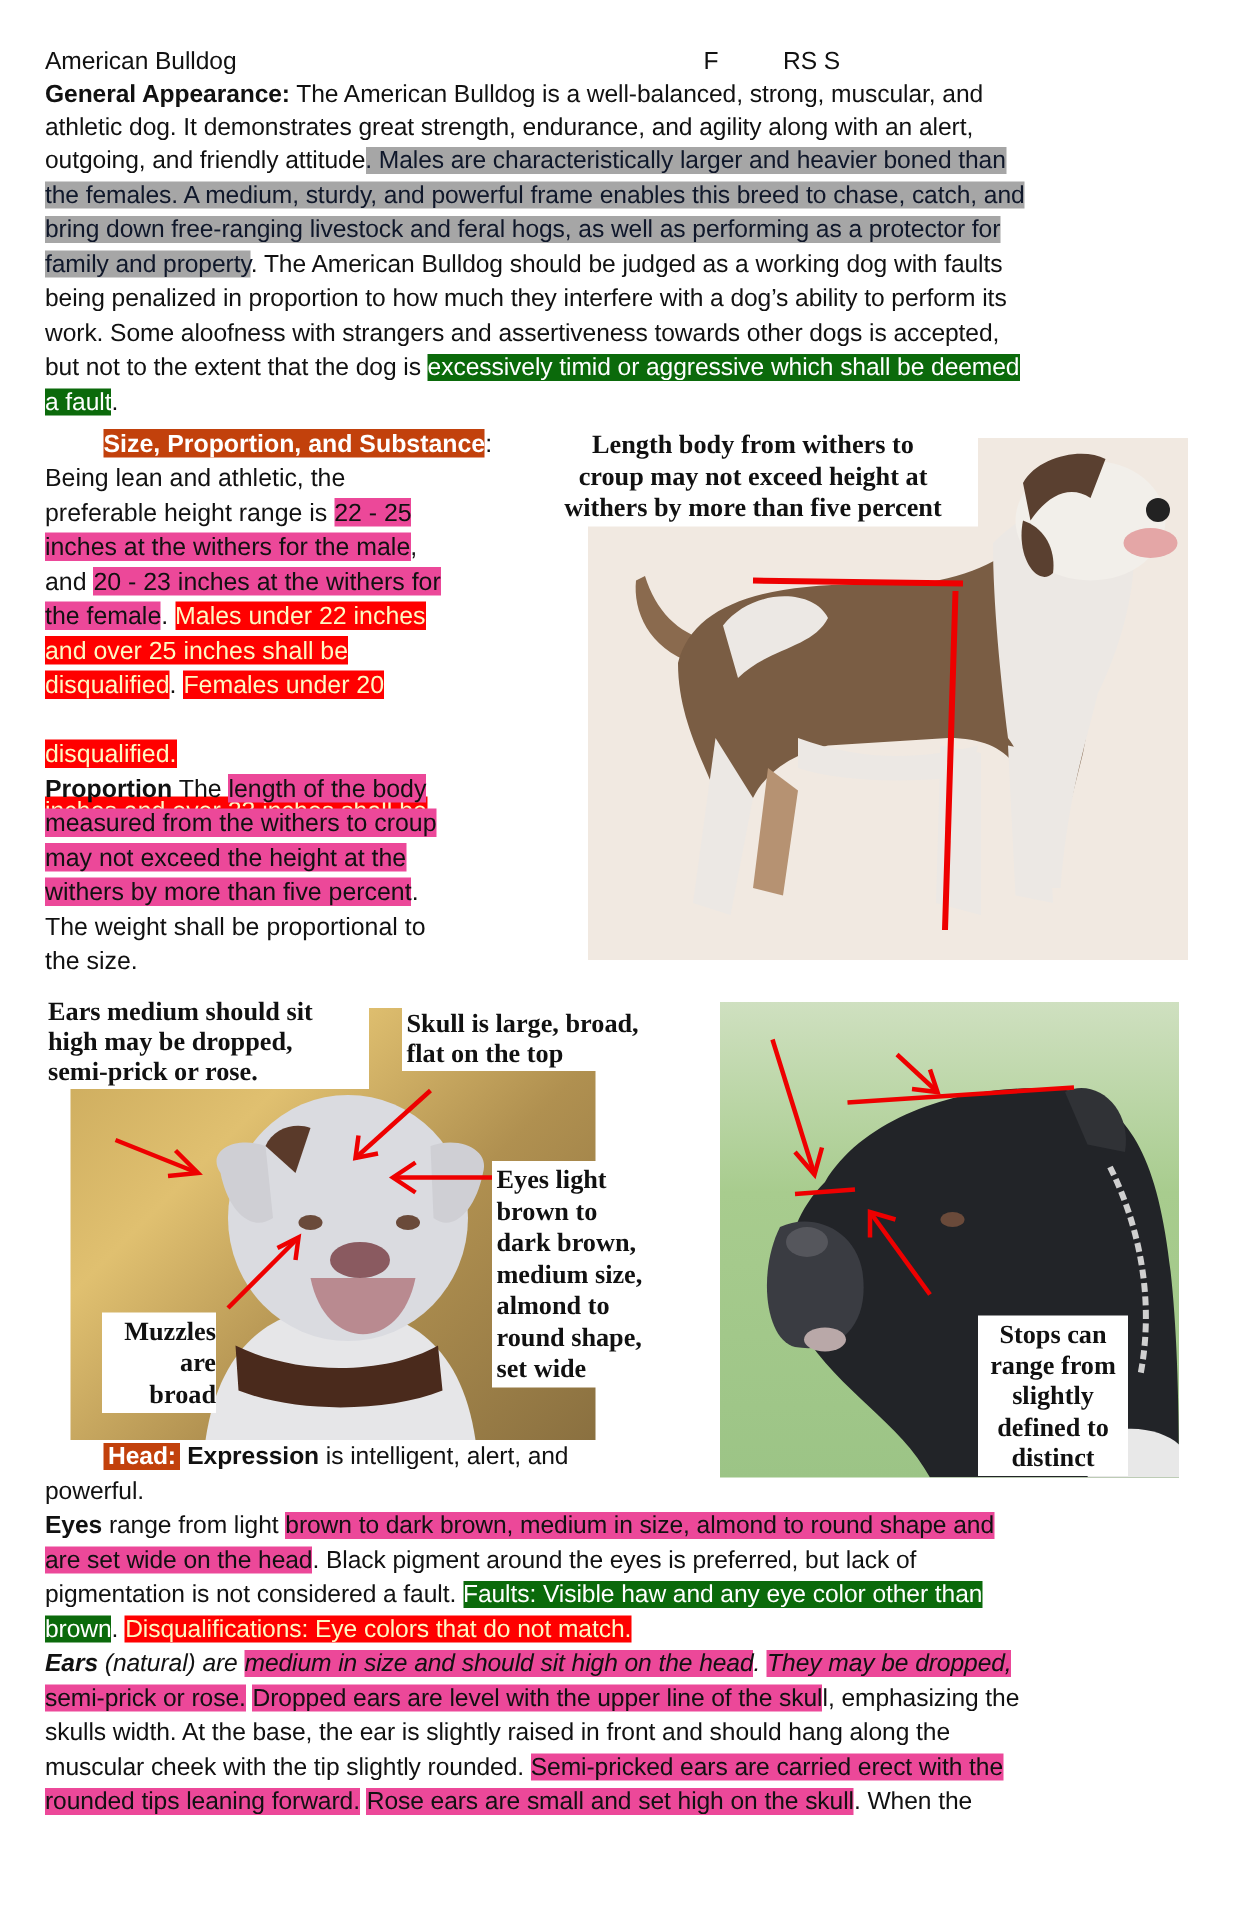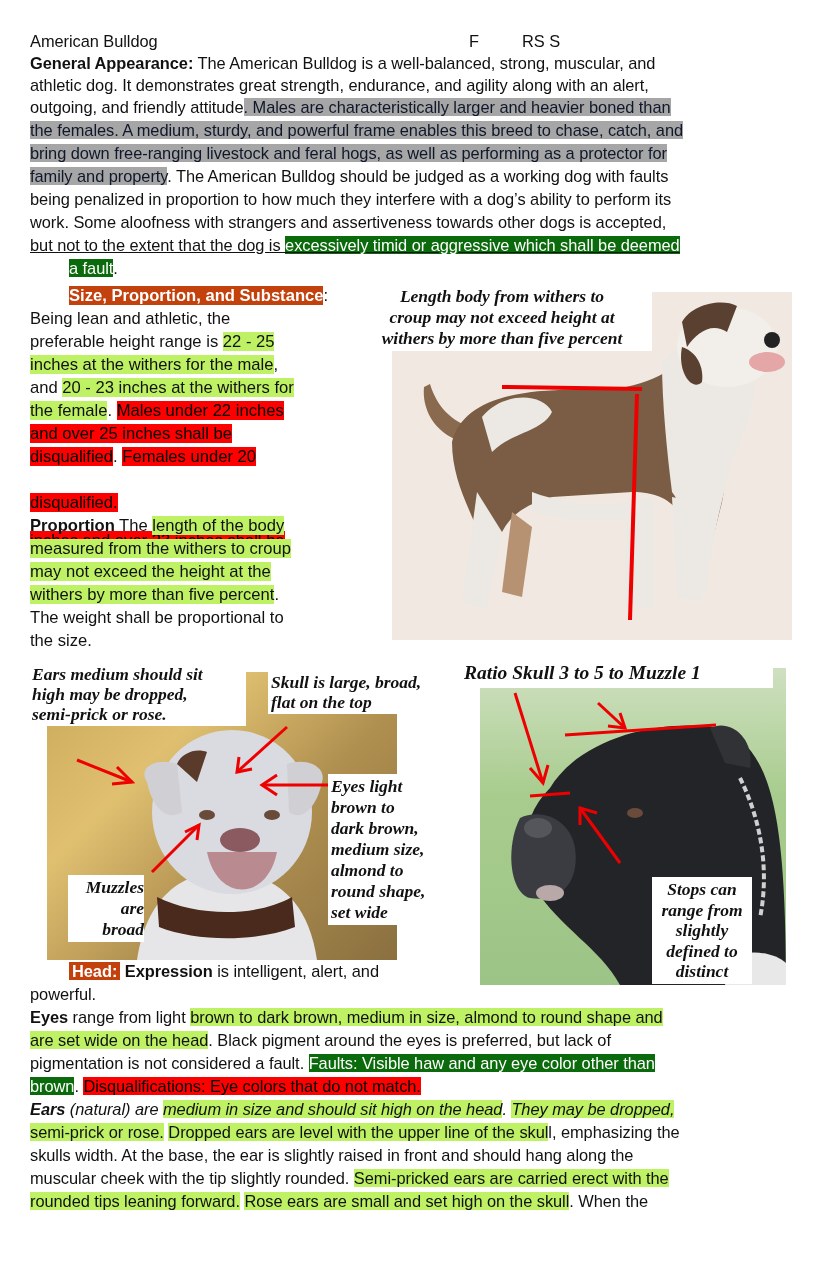--- a/index.html
+++ b/index.html
@@ -2,28 +2,28 @@
 <html><head>
 <meta charset="utf-8">
 <style>
   html, body { margin: 0; padding: 0; background: #ffffff; }
   body { width: 827px; height: 1275px; position: relative; overflow: hidden;
          font-family: "Liberation Sans", sans-serif; color: #111; }
   .page { position: absolute; left: 0; top: 0; width: 827px; height: 1165px; }
   .line { position: absolute; left: 30px; font-size: 16.4px; line-height: 21px; white-space: nowrap; letter-spacing: -0.05px; }
   .hl-gray { background: #a6a6a6; color: #0f172a; }
   .hl-green { background: #0b6a0b; color: #ffffff; }
-  .hl-yellow { background: #bef264; color: #111; }
-  .hl-red { background: #ff0000; color: #000000; }
+  .hl-yellow { background: #ec4899; color: #111; }
+  .hl-red { background: #ff0000; color: #fef9c3; }
   .hl-magenta { background: #c2410c; color: #ffffff; font-weight: bold; margin-left: 39px; }
   b { font-weight: bold; }
   .narrow { font-size: 16.6px; letter-spacing: 0; }
   .figure { position: absolute; overflow: hidden; }
   .caption { position: absolute; background: #ffffff; font-family: "Liberation Serif", serif;
-             font-weight: bold; color: #111; line-height: 1.0; font-style: italic; }
+             font-weight: bold; color: #111; line-height: 1.0; }
   svg { display: block; }
 </style>
 </head>
 <body>
 
 <div class="page">
 
   <div class="line" style="top:31px;">
     <span>American Bulldog</span>
   </div>
@@ -32,22 +32,22 @@
 
   <div>
     <div class="line" style="top:53px;"><b>General  Appearance:</b><span> The American Bulldog is a well-balanced, strong, muscular, and</span></div>
     <div class="line" style="top:75px;">athletic dog. It demonstrates great strength, endurance, and agility along with an alert,</div>
     <div class="line" style="top:97px;"><span>outgoing, and friendly attitude</span><span class="hl-gray">. Males are characteristically larger and heavier boned than</span></div>
     <div class="line" style="top:120px;"><span class="hl-gray">the females. A medium, sturdy, and powerful frame enables this breed to chase, catch, and</span></div>
     <div class="line" style="top:143px;"><span class="hl-gray">bring down free-ranging livestock and feral hogs, as well as performing as a protector for</span></div>
     <div class="line" style="top:166px;"><span class="hl-gray">family and property</span><span>. The American Bulldog should be judged as a working dog with faults</span></div>
     <div class="line" style="top:189px;">being penalized in proportion to how much they interfere with a dog’s ability to perform its</div>
     <div class="line" style="top:212px;text-align:right;">work. Some aloofness with strangers and assertiveness towards other dogs is accepted,</div>
-    <div class="line" style="top:235px;text-decoration:underline;"><span>but not to the extent that the dog is </span><span class="hl-green">excessively timid or aggressive which shall be deemed</span></div>
-    <div class="line" style="top:258px;margin-left:39px;"><span class="hl-green">a fault</span><span>.</span></div>
+    <div class="line" style="top:235px;"><span>but not to the extent that the dog is </span><span class="hl-green">excessively timid or aggressive which shall be deemed</span></div>
+    <div class="line" style="top:258px;"><span class="hl-green">a fault</span><span>.</span></div>
   </div>
 
   <div>
     <div class="line narrow" style="top:285px;"><span class="hl-magenta">Size, Proportion, and Substance</span><span>:</span></div>
     <div class="line narrow" style="top:308px;">Being lean and athletic, the</div>
     <div class="line narrow" style="top:331px;"><span>preferable height range is </span><span class="hl-yellow">22 - 25</span></div>
     <div class="line narrow" style="top:354px;"><span class="hl-yellow">inches at the withers for the male</span><span>,</span></div>
     <div class="line narrow" style="top:377px;"><span>and </span><span class="hl-yellow">20 - 23 inches at the withers for</span></div>
     <div class="line narrow" style="top:400px;"><span class="hl-yellow">the female</span><span>. </span><span class="hl-red">Males under 22 inches</span></div>
     <div class="line narrow" style="top:423px;"><span class="hl-red">and over 25 inches shall be</span></div>
@@ -173,21 +173,20 @@
         <line x1="118" y1="35" x2="145" y2="60"></line>
           <polyline points="128,58 145,60 140,45"></polyline>
         <line x1="35" y1="25" x2="63" y2="115"></line>
           <polyline points="50,100 63,115 68,97"></polyline>
         <line x1="50" y1="128" x2="90" y2="125"></line>
         <line x1="140" y1="195" x2="100" y2="140"></line>
           <polyline points="100,157 100,140 117,145"></polyline>
       </g>
     </svg>
   </div>
-  <div class="caption" style="left:460px; top:658px; width:305px; font-size:19.5px; line-height:26px; padding:2px 4px;">Ratio Skull 3 to 5 to Muzzle 1</div>
   <div class="caption" style="left:652px; top:877px; width:100px; text-align:center; font-size:17.5px; line-height:20.5px; padding:2px 0;">
     <div>Stops can</div>
     <div>range from</div>
     <div>slightly</div>
     <div>defined to</div>
     <div>distinct</div>
   </div>
 
   <div>
     <div class="line" style="top:961px;"><span class="hl-magenta" style="padding:0 3px;">Head:</span><span>&nbsp;</span><b>Expression</b><span> is intelligent, alert, and</span></div>

